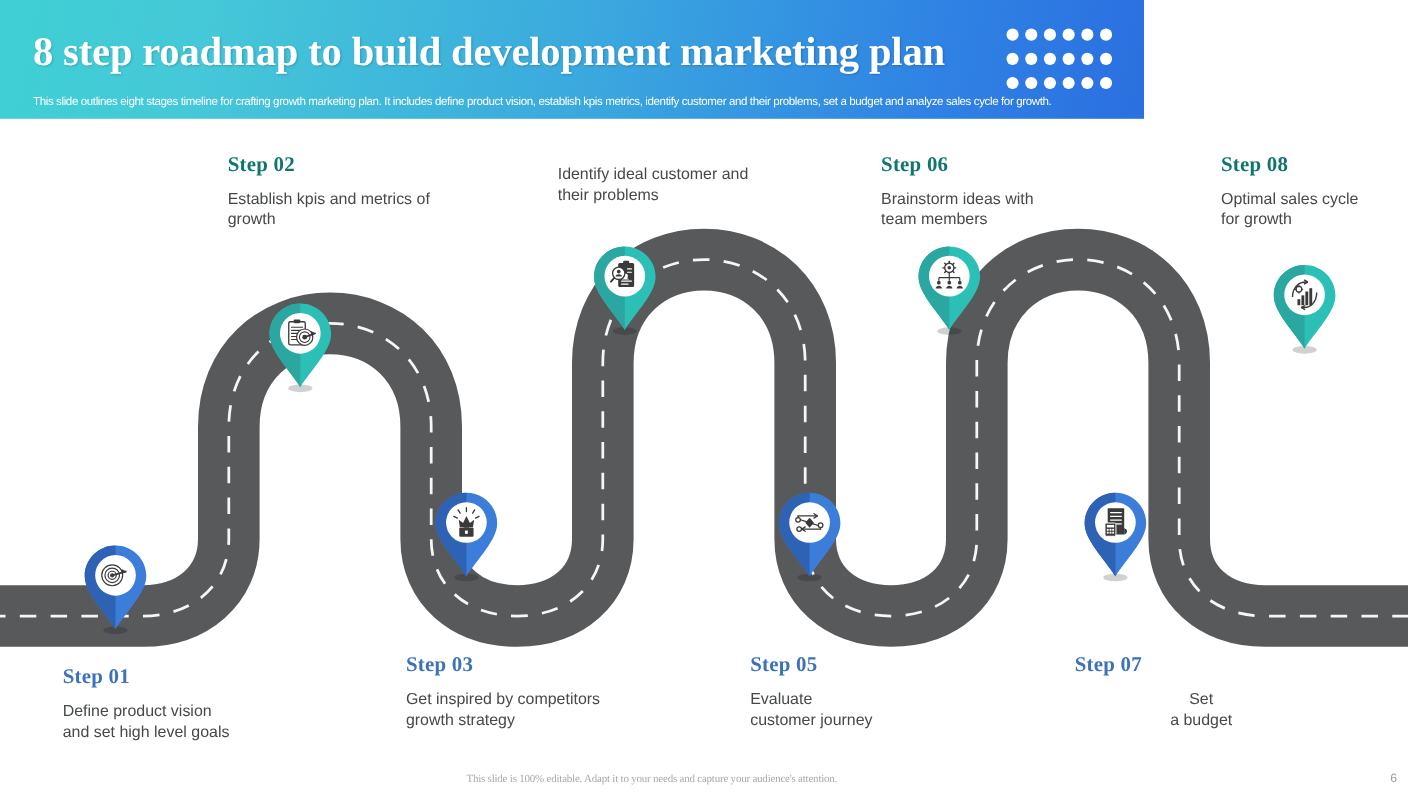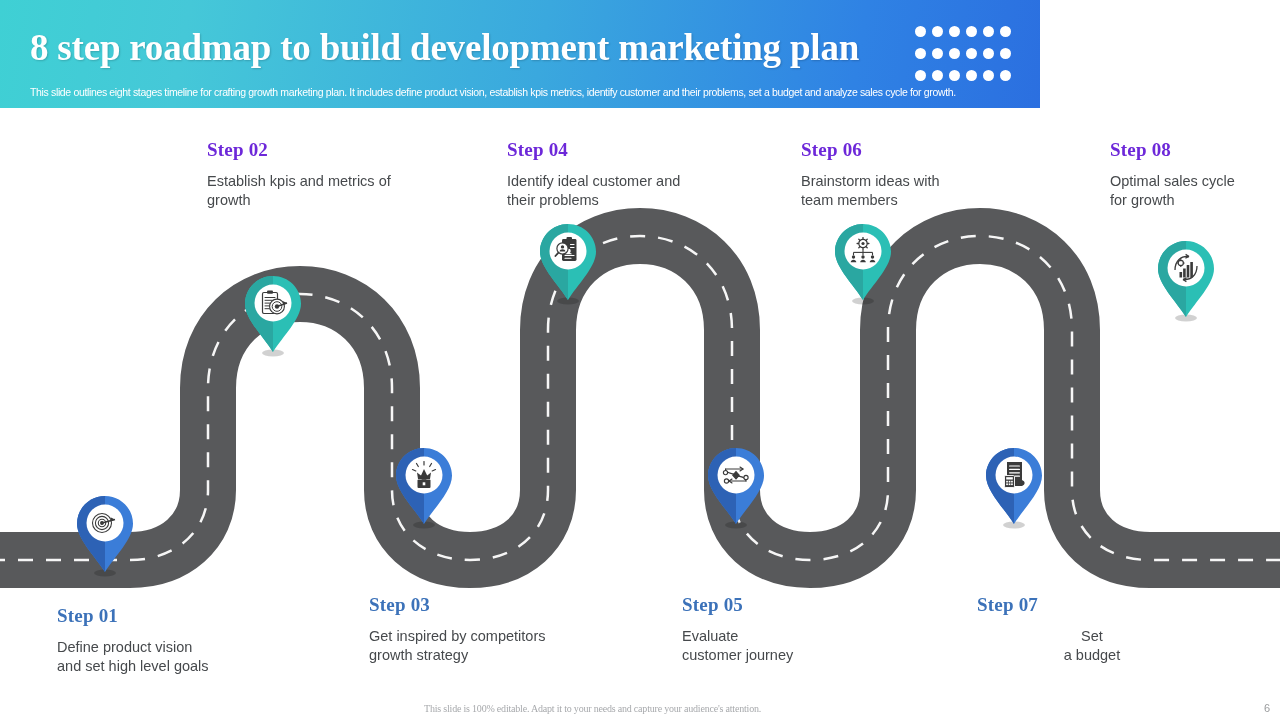--- a/index.html
+++ b/index.html
@@ -59,21 +59,21 @@
     position:absolute;
   }
   .step-title {
     font-family:"Liberation Serif", serif;
     font-weight:bold;
     font-size:19px;
     line-height:22px;
     letter-spacing:0.2px;
     white-space:nowrap;
   }
-  .step-title.teal { color:#6d28d9; }
+  .step-title.teal { color:#0f766e; }
   .step-title.blue { color:#3c72b9; }
   .step-desc {
     margin-top:11px;
     font-size:14.5px;
     line-height:19px;
     color:#46494c;
   }
 
   
   .pin {
@@ -395,21 +395,20 @@
 growth</div>
 </div>
 
 <div class="step" style="left:369px; top:594px; width:230px;">
   <div class="step-title blue">Step 03</div>
   <div class="step-desc" style="white-space:pre-line;">Get inspired by competitors
 growth strategy</div>
 </div>
 
 <div class="step" style="left:507px; top:139px; width:230px;">
-  <div class="step-title teal">Step 04</div>
   <div class="step-desc" style="white-space:pre-line;">Identify  ideal customer and
 their problems</div>
 </div>
 
 <div class="step" style="left:682px; top:594px; width:230px;">
   <div class="step-title blue">Step 05</div>
   <div class="step-desc" style="white-space:pre-line;">Evaluate
 customer journey</div>
 </div>
 

